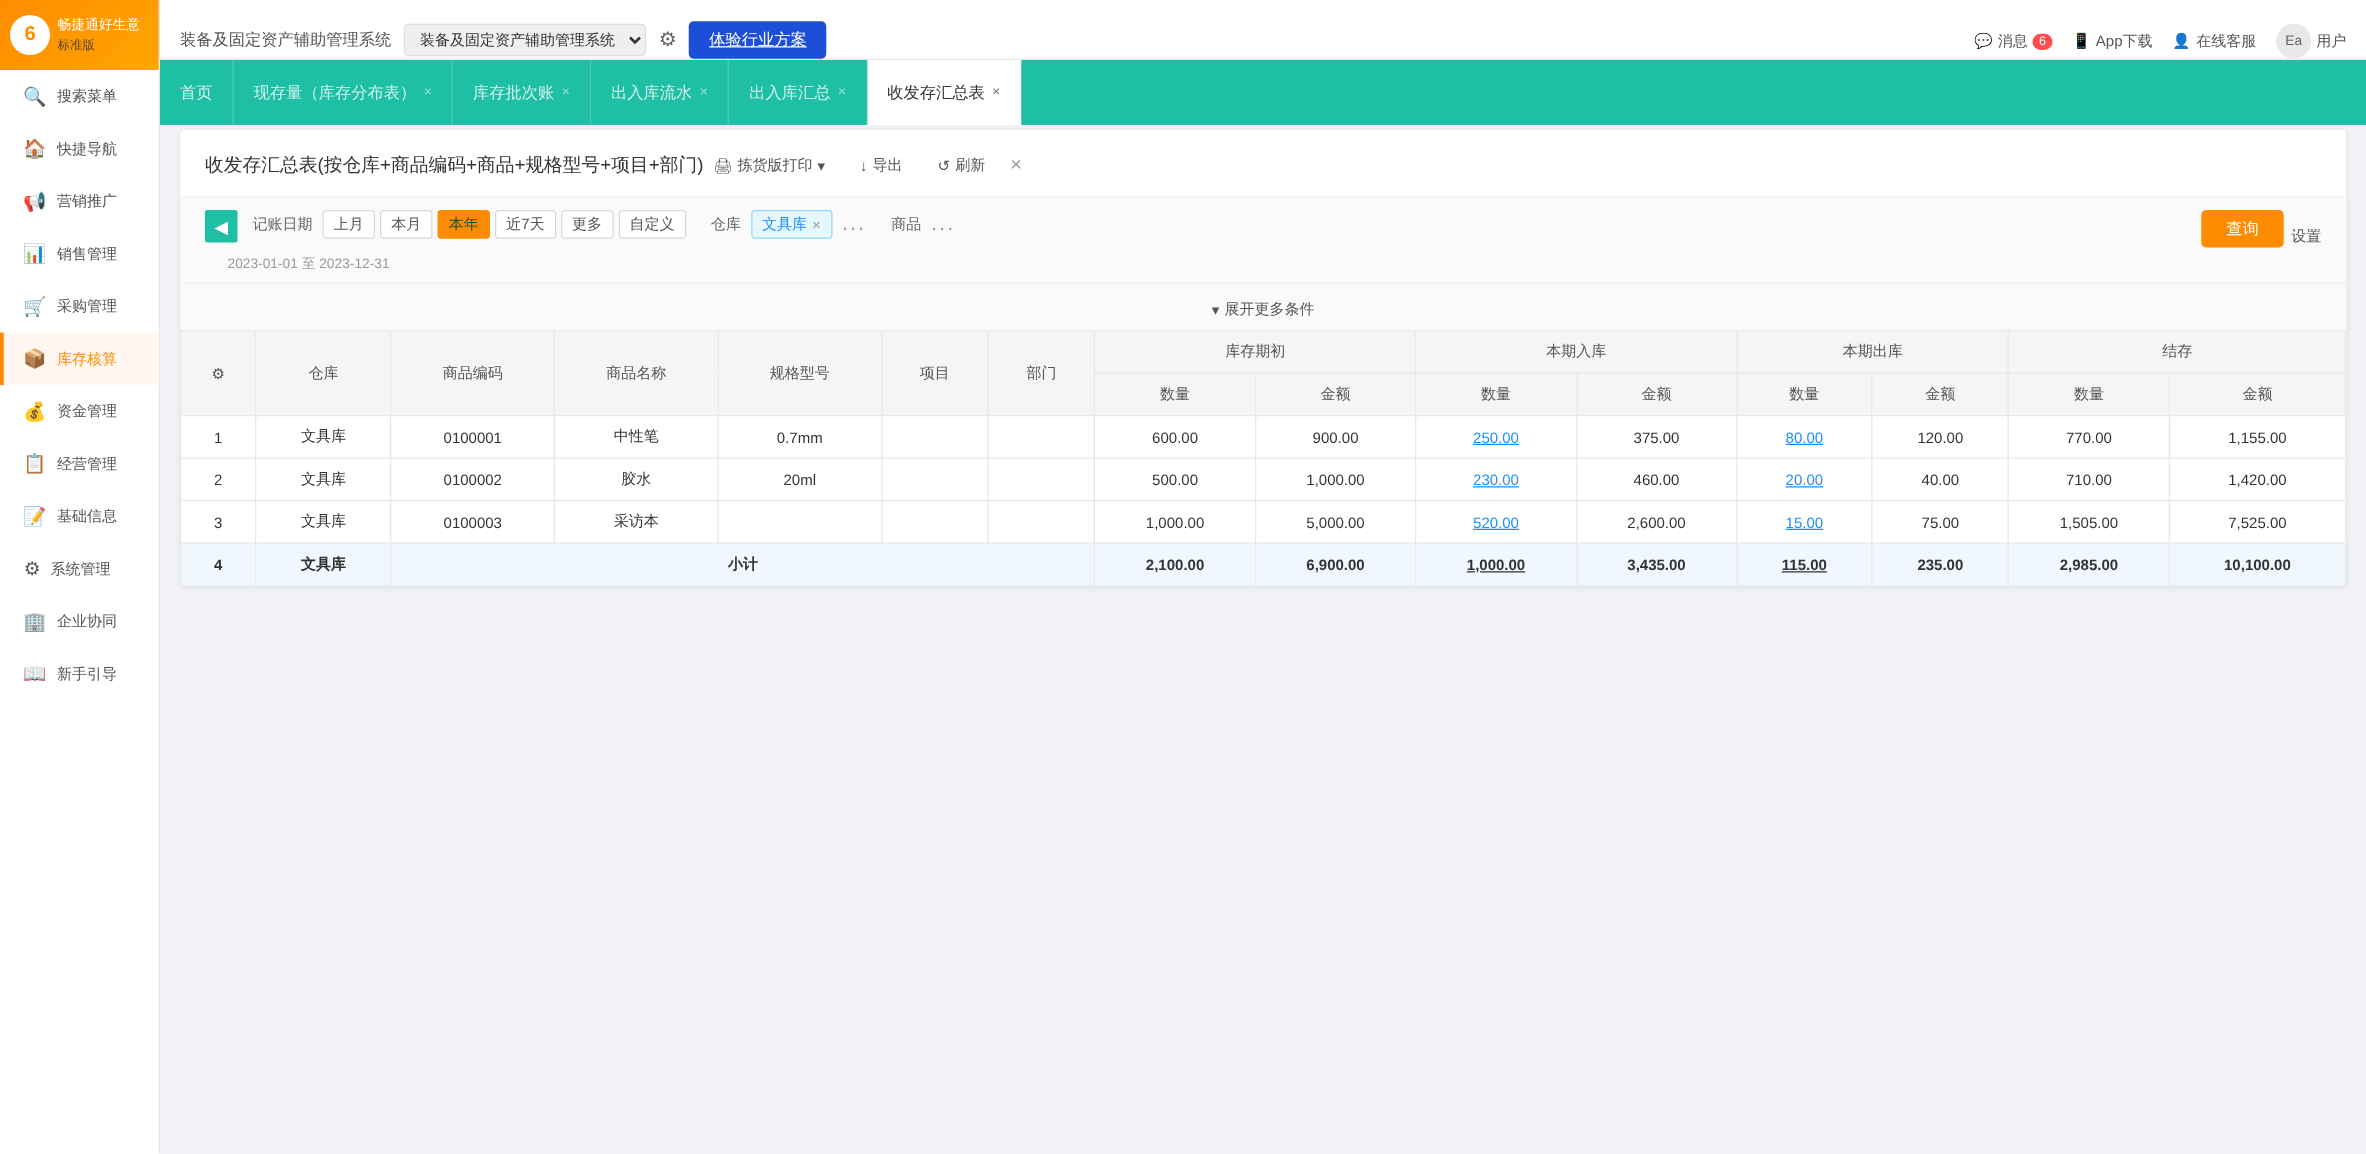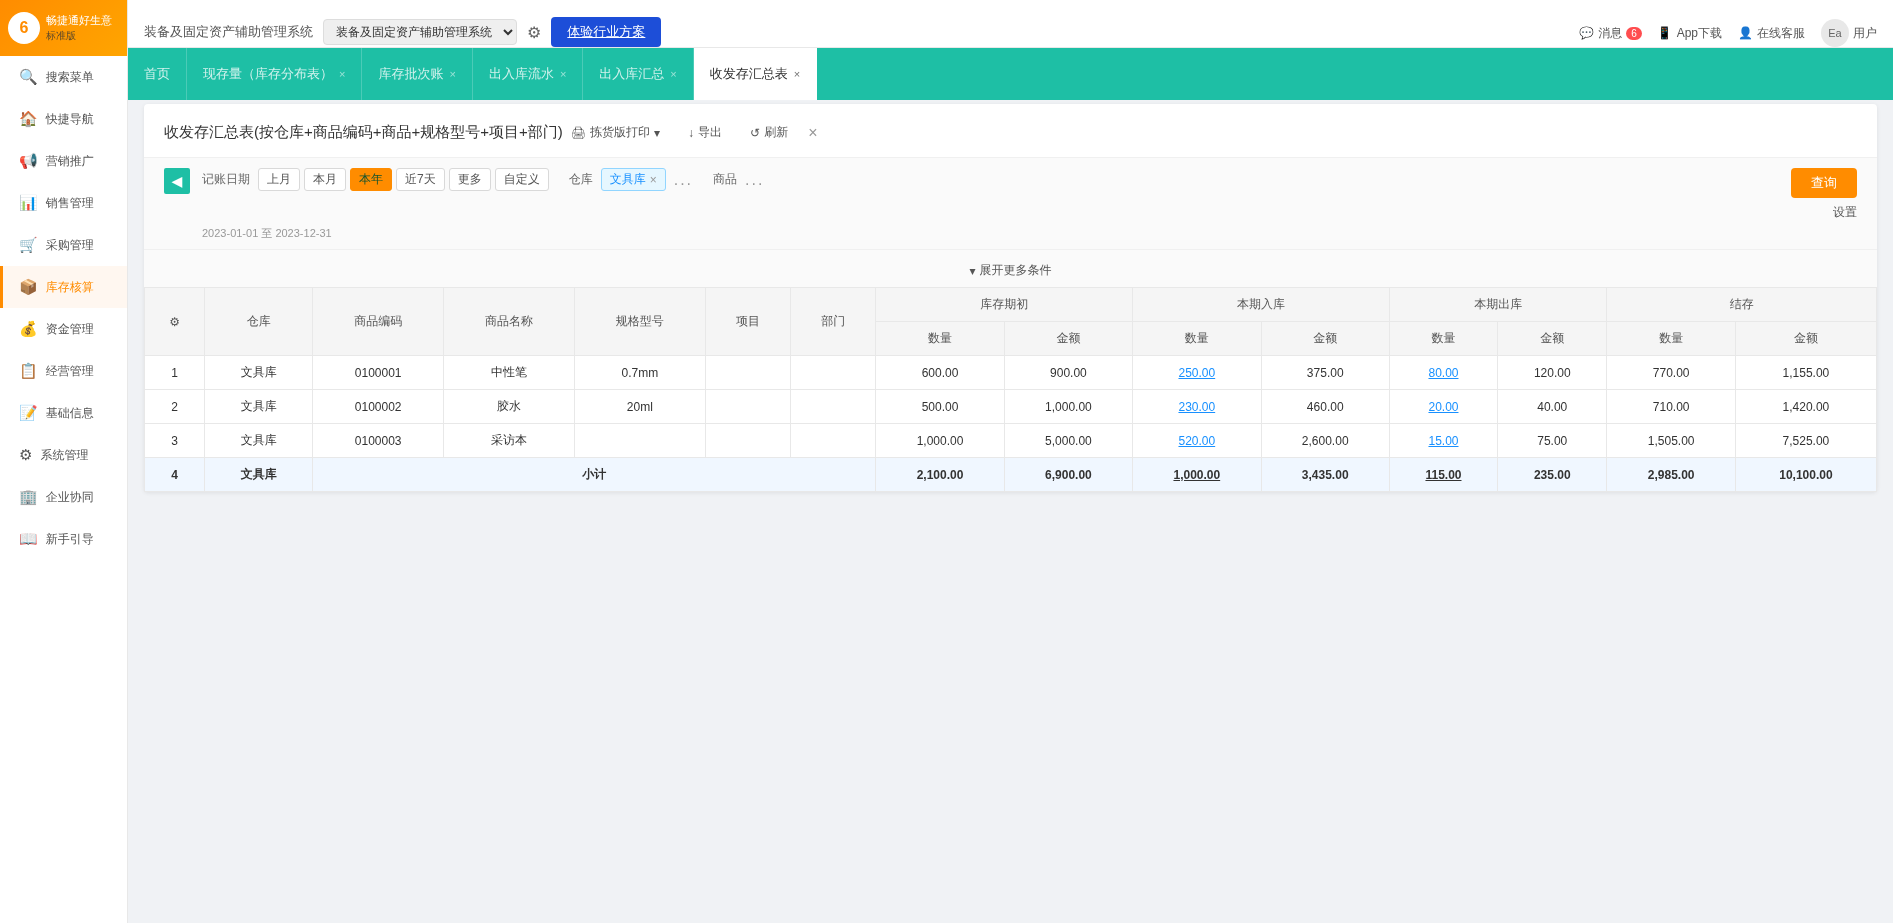--- a/index.html
+++ b/index.html
@@ -146,21 +146,21 @@
     .filter-main-row {
       display: flex; align-items: flex-start; gap: 0;
     }
     .filter-fields {
       display: flex; align-items: center; gap: 20px; flex: 1; flex-wrap: wrap;
     }
     .filter-field-group {
       display: flex; align-items: center; gap: 8px;
     }
     .filter-actions {
-      display: flex; flex-direction: column; align-items: flex-end; gap: 6px; margin-left: 20px;
+      display: flex; flex-direction: row; align-items: flex-end; gap: 6px; margin-left: 20px;
     }
     .expand-row {
       display: flex; align-items: center; justify-content: center;
       padding: 4px 0 8px; background: #fafafa;
     }
   </style>
 </head>
 <body>
 
 <div class="sidebar">
@@ -336,21 +336,21 @@
             <span class="ellipsis-btn">...</span>
           </div>
         </div>
 
         <div class="filter-actions">
           <button class="search-btn">查询</button>
           <span class="settings-text-btn">设置</span>
         </div>
       </div>
 
-      <div style="margin-left: 38px; margin-top: 4px;">
+      <div style="margin-left: 18px; margin-top: 4px;">
         <span class="date-range-text">2023-01-01 至 2023-12-31</span>
       </div>
     </div>
 
     <div class="expand-row">
       <div class="expand-btn">
         <span>▾</span>
         <span>展开更多条件</span>
       </div>
     </div>

